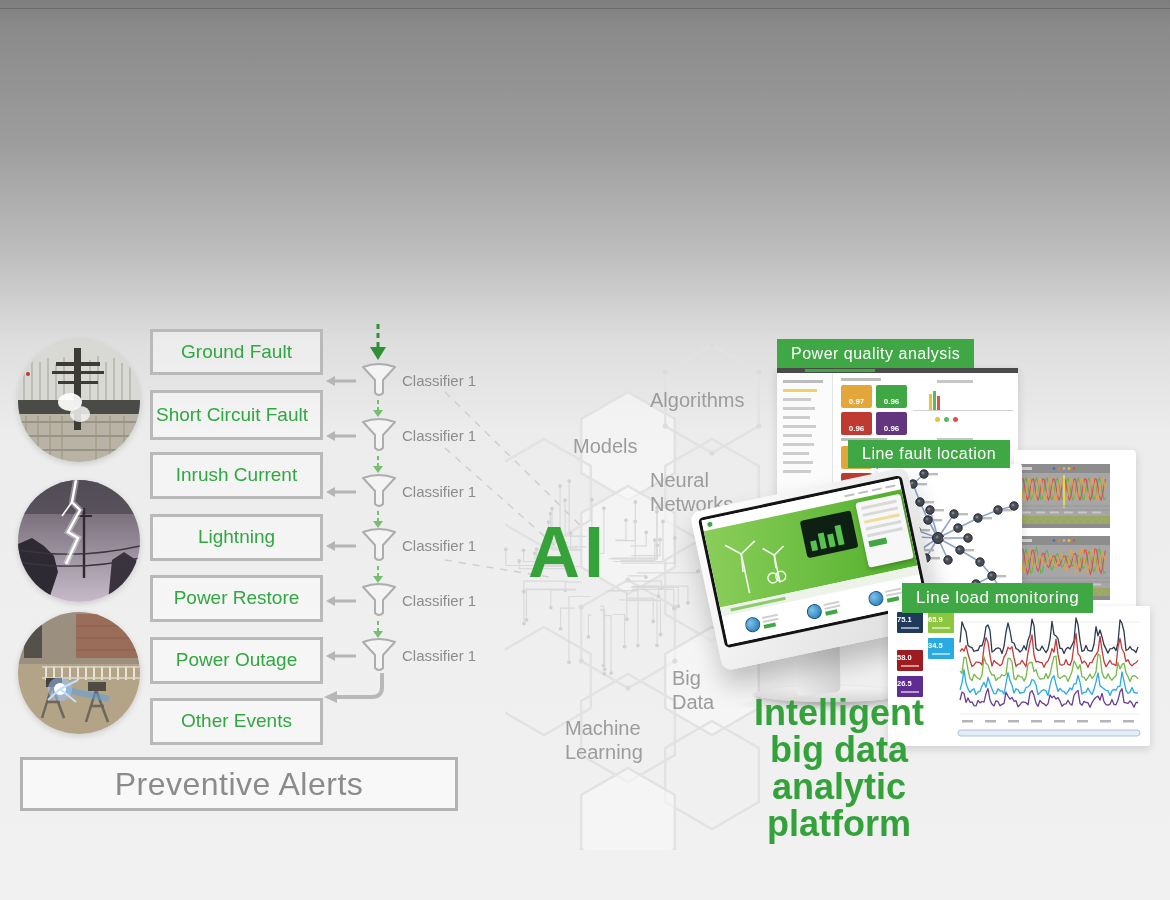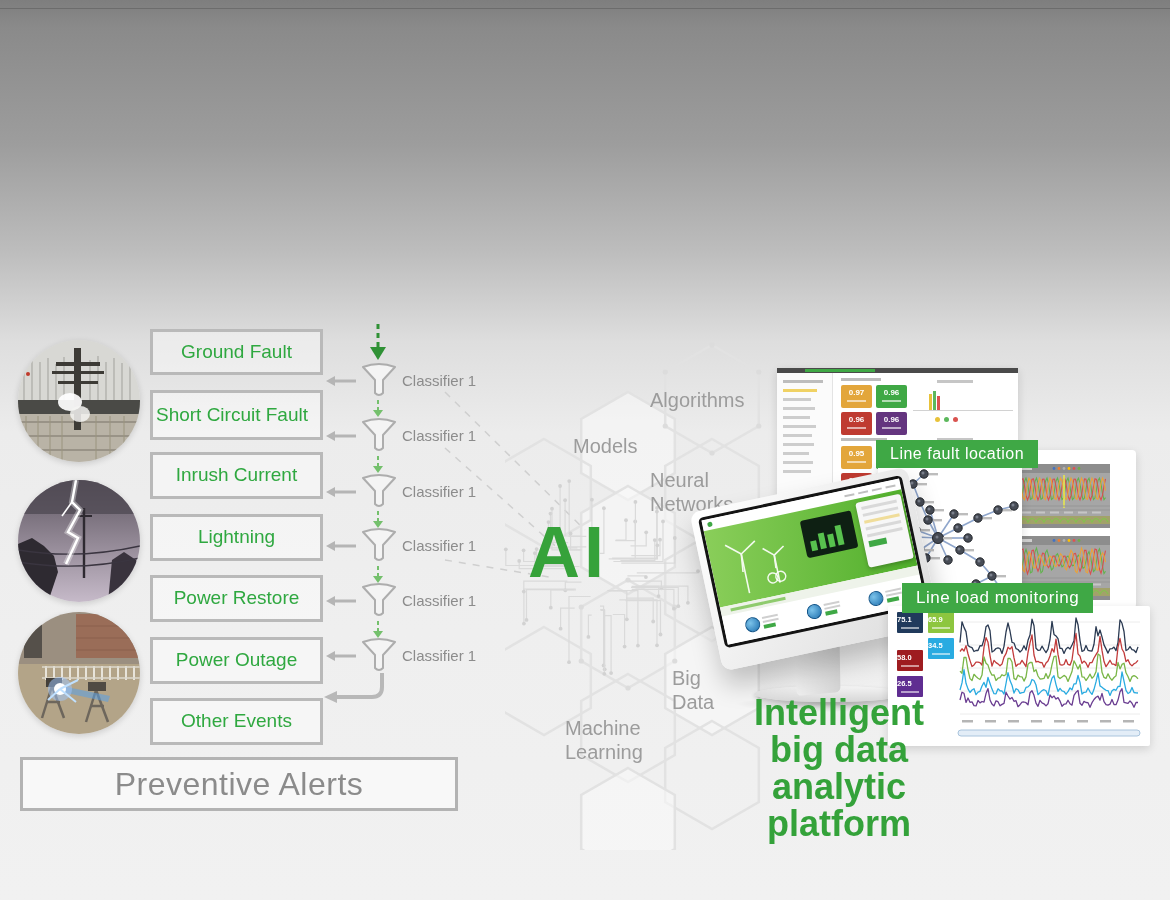--- a/index.html
+++ b/index.html
@@ -29,21 +29,21 @@
   
   .sheet{position:absolute;background:#fff;box-shadow:0 3px 10px rgba(0,0,0,.14);border-radius:2px;}
   
   #pq{left:777px;top:368px;width:241px;height:132px;z-index:2;}
   #pq .pq-top{position:absolute;left:0;top:0;width:100%;height:5px;background:#4a4a4a;}
   #pq .pq-top i{position:absolute;left:28px;top:1px;width:70px;height:3px;background:#3fa845;}
   #pq .pq-side{position:absolute;left:0;top:5px;width:56px;height:127px;background:#fbfbfb;border-right:1px solid #e4e4e4;box-sizing:border-box;padding:5px 0 0 6px;}
   #pq .tr{height:9px;}
   #pq .tr i{display:inline-block;height:3px;background:#cdcdcd;vertical-align:top;margin-top:2px;}
   #pq .tile-grid{position:absolute;display:grid;grid-template-columns:31px 31px;grid-gap:4px;}
-  .ptile{width:31px;height:23px;border-radius:2px;color:#fff;text-align:center;font-size:8px;font-weight:bold;padding-top:3px;box-sizing:border-box;}
+  .ptile{width:31px;height:23px;border-radius:2px;color:#fff;text-align:center;font-size:8px;font-weight:bold;padding-top:12px;box-sizing:border-box;}
   .ptile i{display:block;width:19px;height:2px;margin:3px auto 0;background:rgba(255,255,255,.6);}
   .hbar{position:absolute;height:3px;background:#bdbdbd;}
   .mbar{position:absolute;bottom:0;width:3px;}
   .axis{position:absolute;background:#d2d2d2;}
   .dot{position:absolute;width:5px;height:5px;border-radius:50%;}
   
   #fault{left:878px;top:464px;width:144px;height:140px;z-index:3;}
   #wavesheet{left:1014px;top:450px;width:122px;height:158px;z-index:3;border-radius:4px;}
   .wpanel{position:absolute;left:4px;width:92px;height:64px;}
   
@@ -742,21 +742,24 @@
         <rect x="54" y="108" width="11" height="2.5" fill="#b5b5b5"></rect>
         <rect x="77" y="108" width="11" height="2.5" fill="#b5b5b5"></rect>
         <rect x="100" y="108" width="11" height="2.5" fill="#b5b5b5"></rect>
         <rect x="123" y="108" width="11" height="2.5" fill="#b5b5b5"></rect>
         <rect x="146" y="108" width="11" height="2.5" fill="#b5b5b5"></rect>
         <rect x="169" y="108" width="11" height="2.5" fill="#b5b5b5"></rect>
         <rect x="4" y="118" width="182" height="6" rx="3" fill="#e3edf7" stroke="#a9c4dd" stroke-width="1"></rect>
       </svg>
   </div>
 
-  <div class="banner" style="left:876px;top:440px;height:28px;z-index:4">
+  <div class="banner" style="left:777px;top:339px;height:29px;z-index:4">
+      <span>Power quality analysis</span>
+    </div>
+  <div class="banner" style="left:848px;top:440px;height:28px;z-index:4">
       <span>Line fault location</span>
     </div>
   <div class="banner" style="left:902px;top:583px;height:30px;z-index:7;font-size:17px">
       <span>Line load monitoring</span>
     </div>
 
   <div id="caption">
     <div>Intelligent</div>
     <div>big data</div>
     <div>analytic platform</div>

